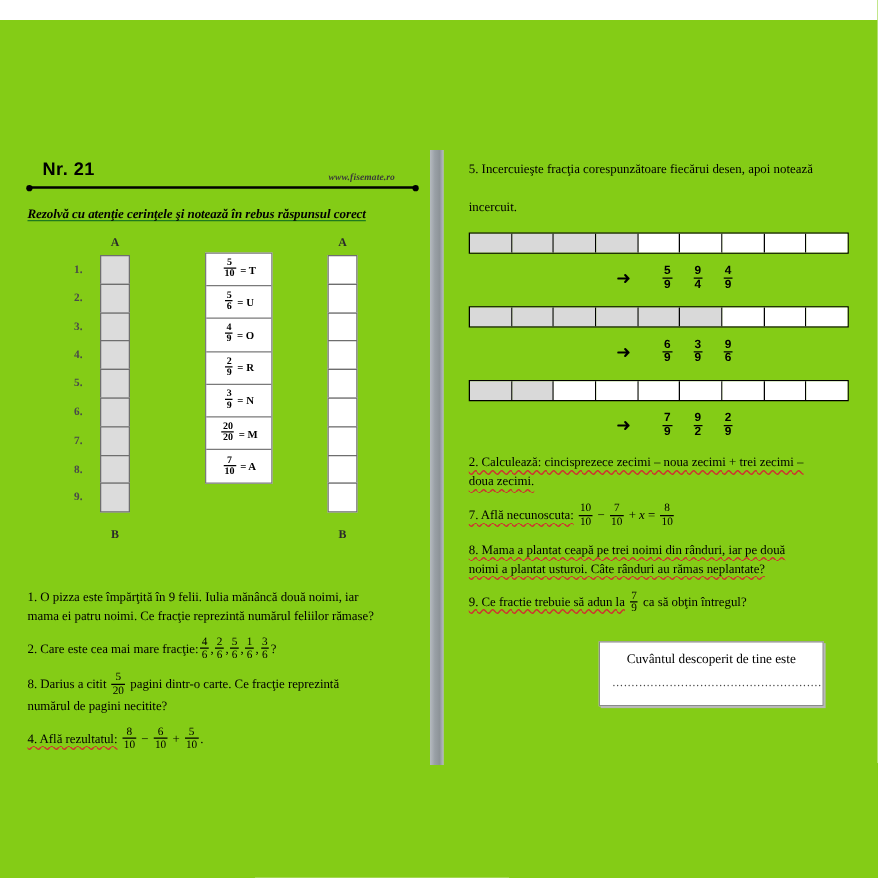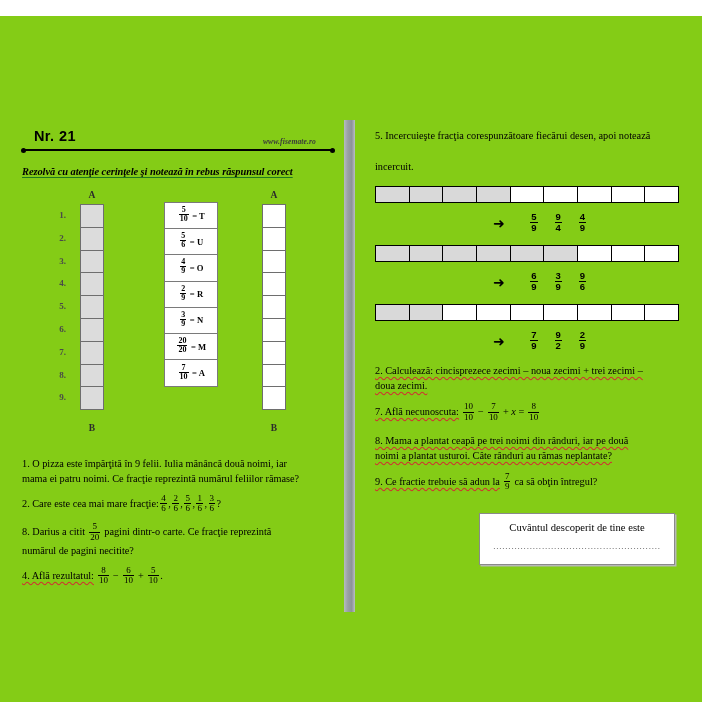--- a/index.html
+++ b/index.html
@@ -139,21 +139,21 @@
 
   
   .q {
     font-size: 10.3px;
     line-height: 1.46;
     margin: 0 0 8px 0;
     letter-spacing: -.02px;
   }
   .q .u    { text-decoration: underline; text-decoration-color: #d03030; text-decoration-style: wavy; text-underline-offset: 1.5px; }
 
-  #q-left { margin-top: 8px; }
+  #q-left { margin-top: 23px; }
   #q-left .q { margin-bottom: 9px; }
 
   
   #q5 { font-size: 10.3px; line-height: 1.5; margin: 0 0 12px 0; }
 
   .bargroup { margin-bottom: 6px; }
   .bar {
     display: flex;
     border: 1.3px solid #000;
     width: 304px;
@@ -183,21 +183,21 @@
     font-family: "Liberation Sans", sans-serif;
   }
 
   #q-right { margin-top: 4px; }
   #q-right .q { margin-bottom: 10px; }
 
   
   #wordbox {
     position: absolute;
     left: 104px; top: 385px;
-    width: 196px; height: 52px;
+    width: 180px; height: 52px;
     border: 1px solid #8a8a8a;
     box-shadow: 1.5px 1.5px 0 #b8b8b8;
     background: #fff;
     padding: 8px 0 0 0;
     text-align: center;
   }
   #wordbox .wtext { font-size: 10.6px; }
   #wordbox .dots {
     font-size: 9px; letter-spacing: .8px;
     color: #444; margin-top: 8px;

